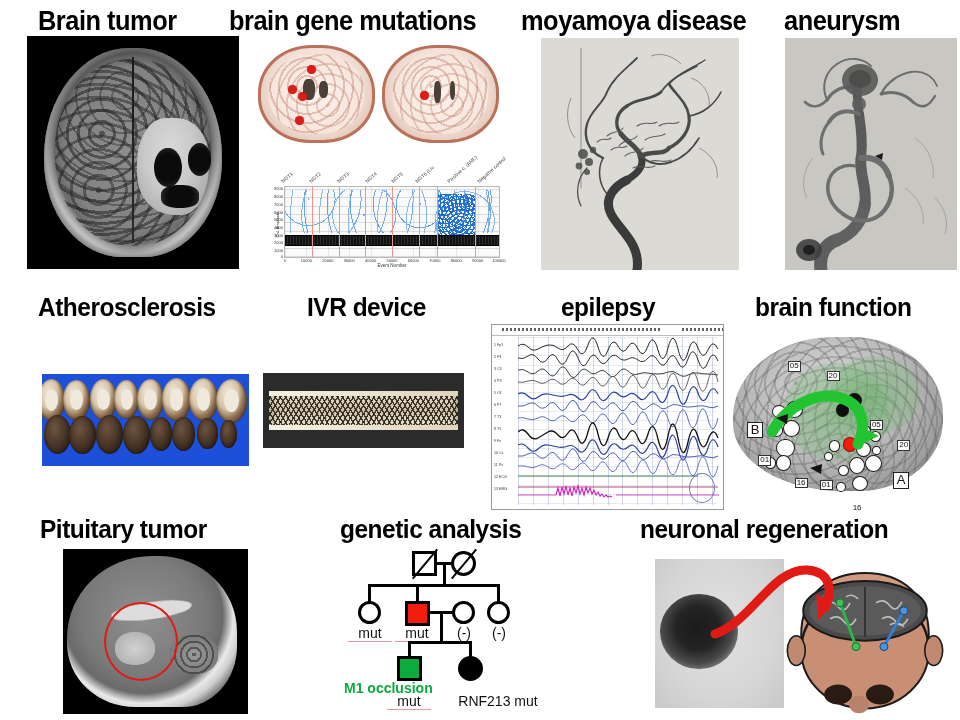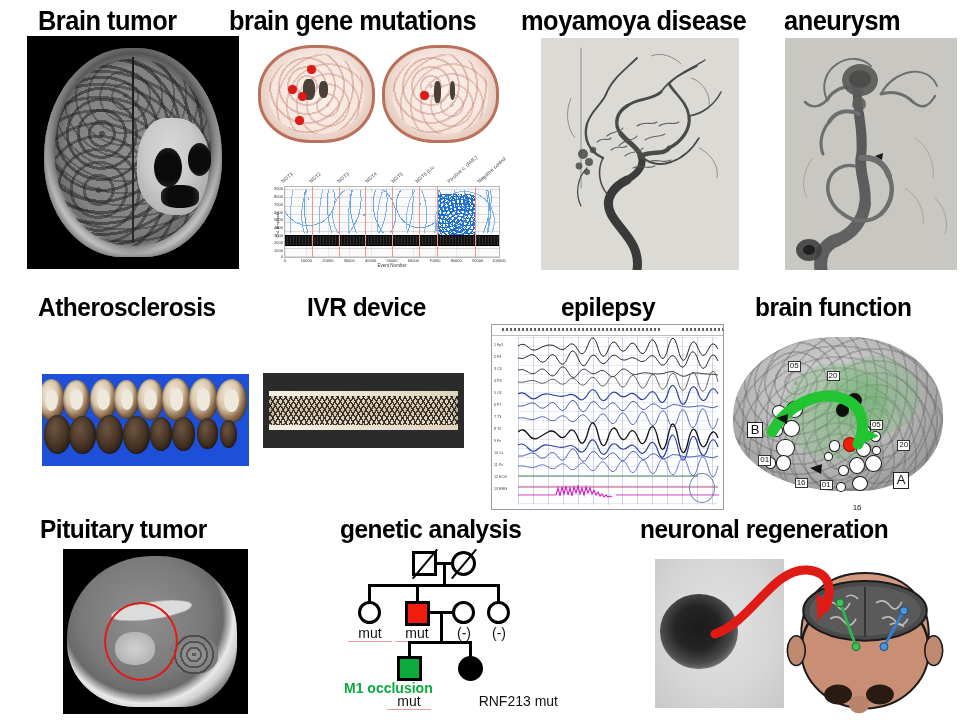--- a/index.html
+++ b/index.html
@@ -614,21 +614,21 @@
 
     <div class="ped-line" style="left:78px; top:96px; width:64px; height:3px;"></div>
     <div class="ped-line" style="left:78px; top:96px; width:3px; height:16px;"></div>
     <div class="ped-line" style="left:139px; top:96px; width:3px; height:16px;"></div>
 
     <div class="ped-sq green" style="left:67px; top:111px; width:25px; height:25px;"></div>
     <div class="ped-ci black" style="left:128px; top:111px; width:25px; height:25px;"></div>
 
     <div class="ped-label green" style="left:14px; top:135px; width:120px; text-align:left;">M1 occlusion</div>
     <div class="ped-label u" style="left:57px; top:148px; width:44px;">mut</div>
-    <div class="ped-label" style="left:108px; top:148px; width:120px; text-align:right;">RNF213 mut</div>
+    <div class="ped-label" style="left:108px; top:148px; width:120px; text-align:center;">RNF213 mut</div>
   </div>
 
   <div class="fig neuro" style="left:655px; top:552px; width:300px; height:166px;">
     <div class="dish">
       <div class="sphere"></div>
     </div>
     <div class="headrender">
       <svg viewBox="0 0 174 160" style="width:100%; height:100%;">
         <ellipse cx="87" cy="96" rx="64" ry="58" fill="#c98f74" stroke="#1a1a1a" stroke-width="2"></ellipse>
         <path d="M23 80 C 23 40, 50 18, 87 18 C 124 18, 151 40, 151 80 L 151 96 C 151 60, 124 42, 87 42 C 50 42, 23 60, 23 96 Z" fill="#d19a80" stroke="#1a1a1a" stroke-width="2"></path>

